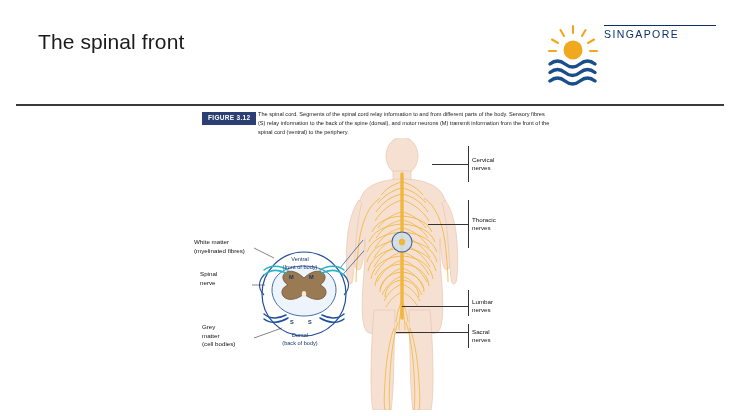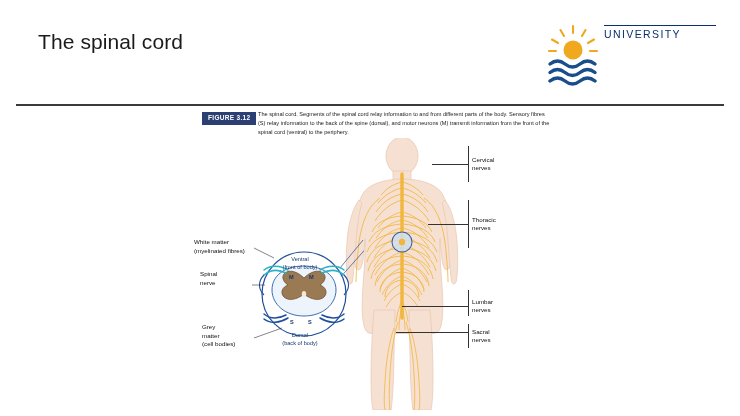--- a/index.html
+++ b/index.html
@@ -162,21 +162,21 @@
     font-size: 5.6px;
     color: #14386e;
     font-weight: bold;
   }
 </style>
 </head>
 <body>
 
 <div class="slide">
 
-  <div class="slide-title">The spinal cord</div>
+  <div class="slide-title">The spinal front</div>
 
   <div class="logo">
     <svg class="logo-mark" viewBox="0 0 54 62" xmlns="http://www.w3.org/2000/svg">
       <g stroke="#f0a81e" stroke-width="2.1" stroke-linecap="round">
         <line x1="27" y1="2" x2="27" y2="9"></line>
         <line x1="14.5" y1="6" x2="18" y2="12"></line>
         <line x1="39.5" y1="6" x2="36" y2="12"></line>
         <line x1="6" y1="15.5" x2="12" y2="19"></line>
         <line x1="48" y1="15.5" x2="42" y2="19"></line>
         <line x1="3" y1="27" x2="10" y2="27"></line>
@@ -184,21 +184,21 @@
       </g>
       <circle cx="27" cy="26" r="9.5" fill="#f0a81e"></circle>
       <g fill="none" stroke="#1a4e8a" stroke-width="3.4" stroke-linecap="round">
         <path d="M4 40 q 7.5 -6 15 0 q 7.5 6 15 0 q 7.5 -6 15 0"></path>
         <path d="M4 48.5 q 7.5 -6 15 0 q 7.5 6 15 0 q 7.5 -6 15 0"></path>
         <path d="M4 57 q 7.5 -6 15 0 q 7.5 6 15 0 q 7.5 -6 15 0"></path>
       </g>
     </svg>
     <div class="logo-text">
       <div class="logo-sep"></div>
-      <div class="logo-line4">UNIVERSITY</div>
+      <div class="logo-line4">SINGAPORE</div>
     </div>
   </div>
 
   <div class="divider"></div>
 
   <div class="figure">
 
     <div class="fig-tag">FIGURE 3.12</div>
     <div class="fig-caption">The spinal cord. Segments of the spinal cord relay information to and from different parts of the body. Sensory fibres (S) relay information to the back of the spine (dorsal), and motor neurons (M) transmit information from the front of the spinal cord (ventral) to the periphery.</div>
 

